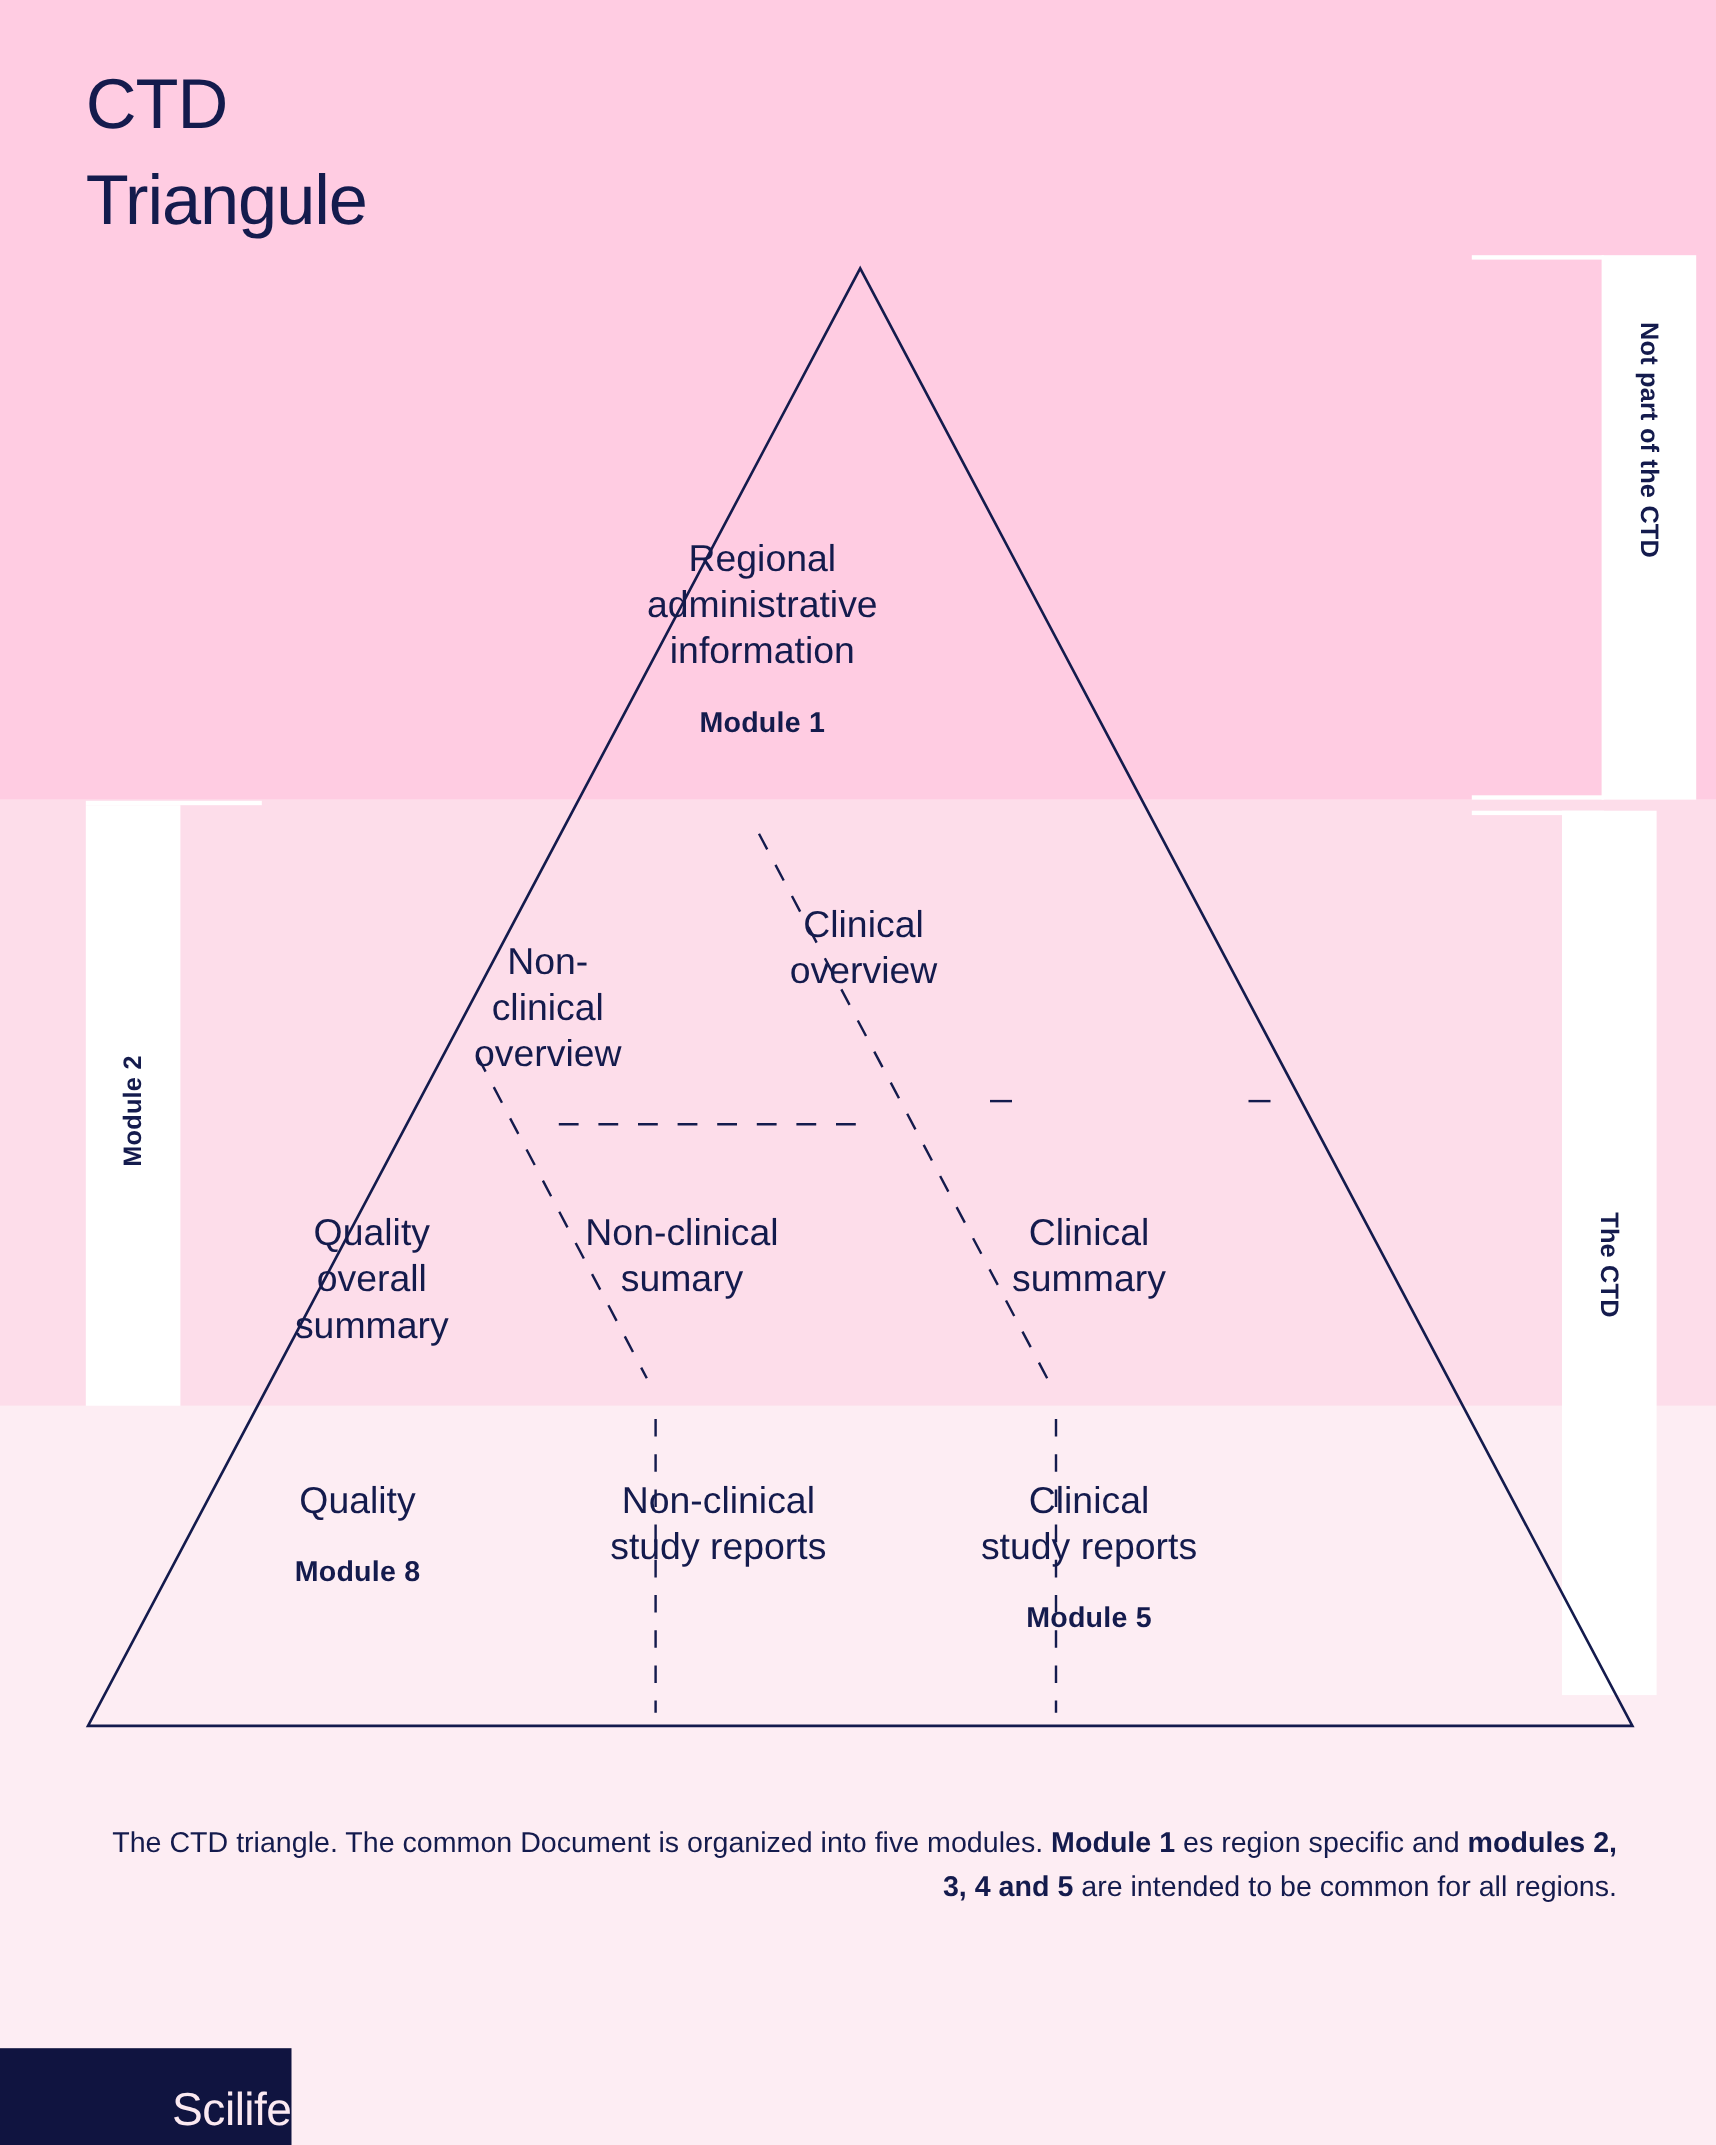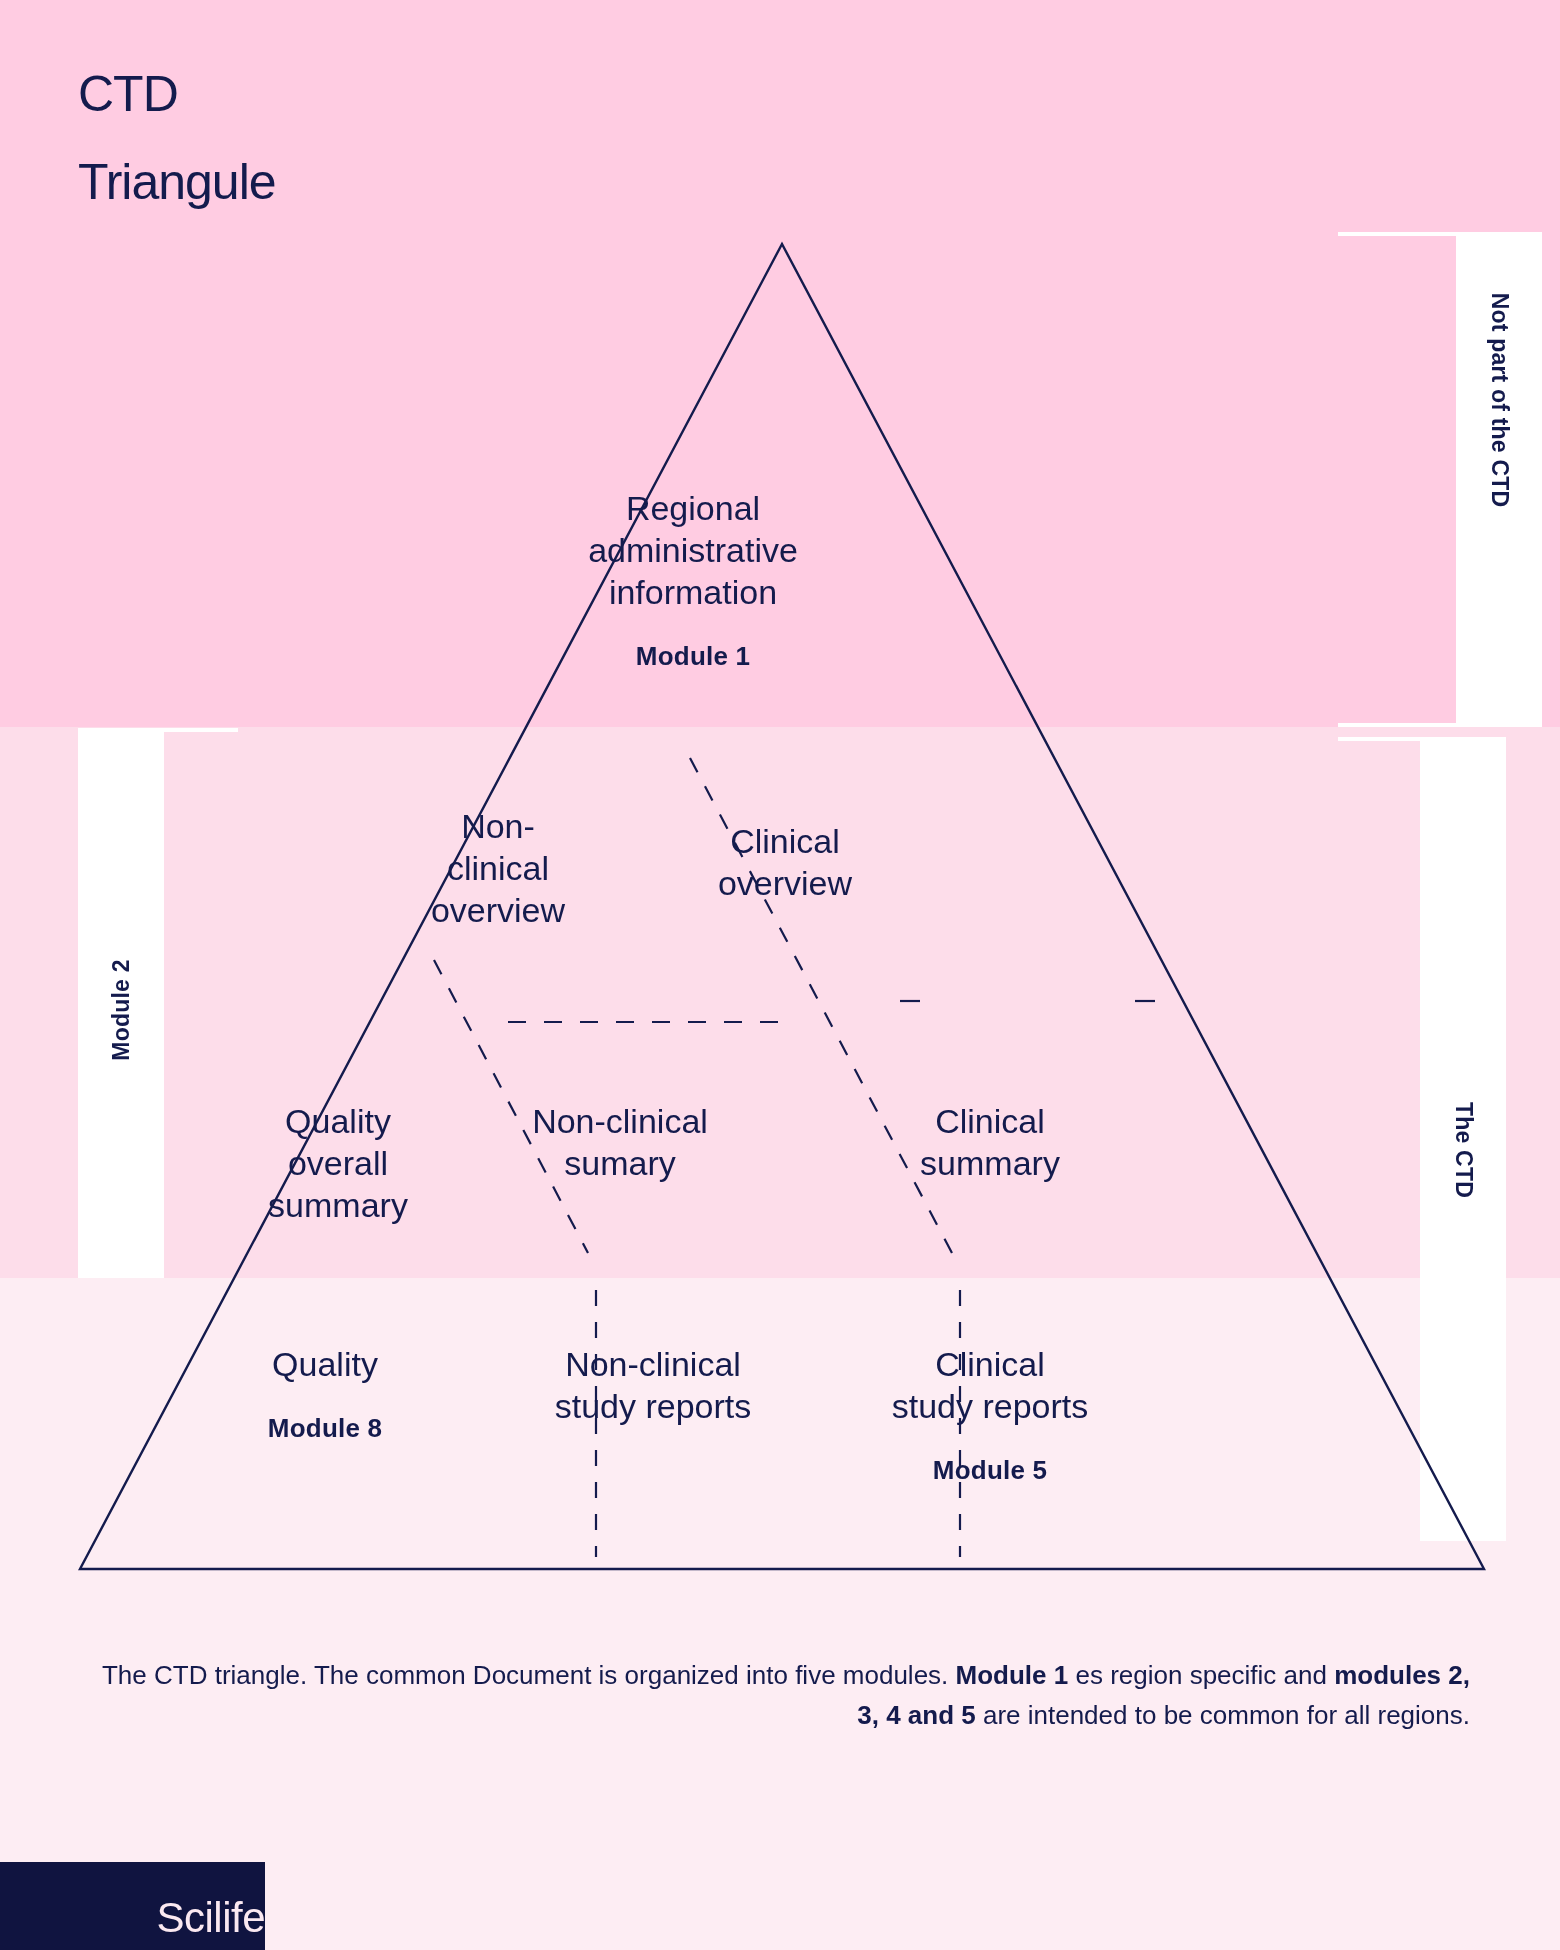--- a/index.html
+++ b/index.html
@@ -11,21 +11,21 @@
   }
   
   .band{position:absolute;left:0;width:1560px;}
   #band-top   {top:0;    height:727px;  background:#FFCCE2;}
   #band-mid   {top:727px;height:551px;  background:#FDDDEA;}
   #band-bottom{top:1278px;height:672px; background:#FDEDF3;}
 
   
   #title{
     position:absolute;left:78px;top:50px;
-    font-size:50px;line-height:88px;font-weight:400;
+    font-size:64px;line-height:88px;font-weight:400;
     letter-spacing:-1px;white-space:pre-line;
     color:#141B4D;
   }
 
   
   .vbar{position:absolute;background:#FFFFFF;}
   #vbar-notctd{left:1456px;top:232px;width:86px;height:495px;}
   #vbar-thectd{left:1420px;top:737px;width:86px;height:804px;}
   #vbar-module2{left:78px;top:732px;width:86px;height:546px;}
 
@@ -48,21 +48,21 @@
   #triangle-svg{position:absolute;left:0;top:0;width:1560px;height:1950px;}
 
   
   .cell{
     position:absolute;text-align:center;
     font-size:34px;line-height:42px;font-weight:400;color:#141B4D;
   }
   .cell .mod{display:block;font-weight:bold;font-size:26px;margin-top:22px;letter-spacing:.2px;}
 
   #cell-m1{left:563px;  top:487px;  width:260px;}
-  #cell-nc-ov{left:398px;top:805px; width:200px;}
+  #cell-nc-ov{left:398px;top:853px; width:200px;}
   #cell-cl-ov{left:660px;top:820px; width:250px;}
   #cell-qos  {left:228px;top:1100px;width:220px;}
   #cell-ncs  {left:470px;top:1100px;width:300px;}
   #cell-cls  {left:840px;top:1100px;width:300px;}
   #cell-m3   {left:180px;top:1343px;width:290px;}
   #cell-m4   {left:498px;top:1343px;width:310px;}
   #cell-m5   {left:840px;top:1343px;width:300px;}
 
   
   #caption{

